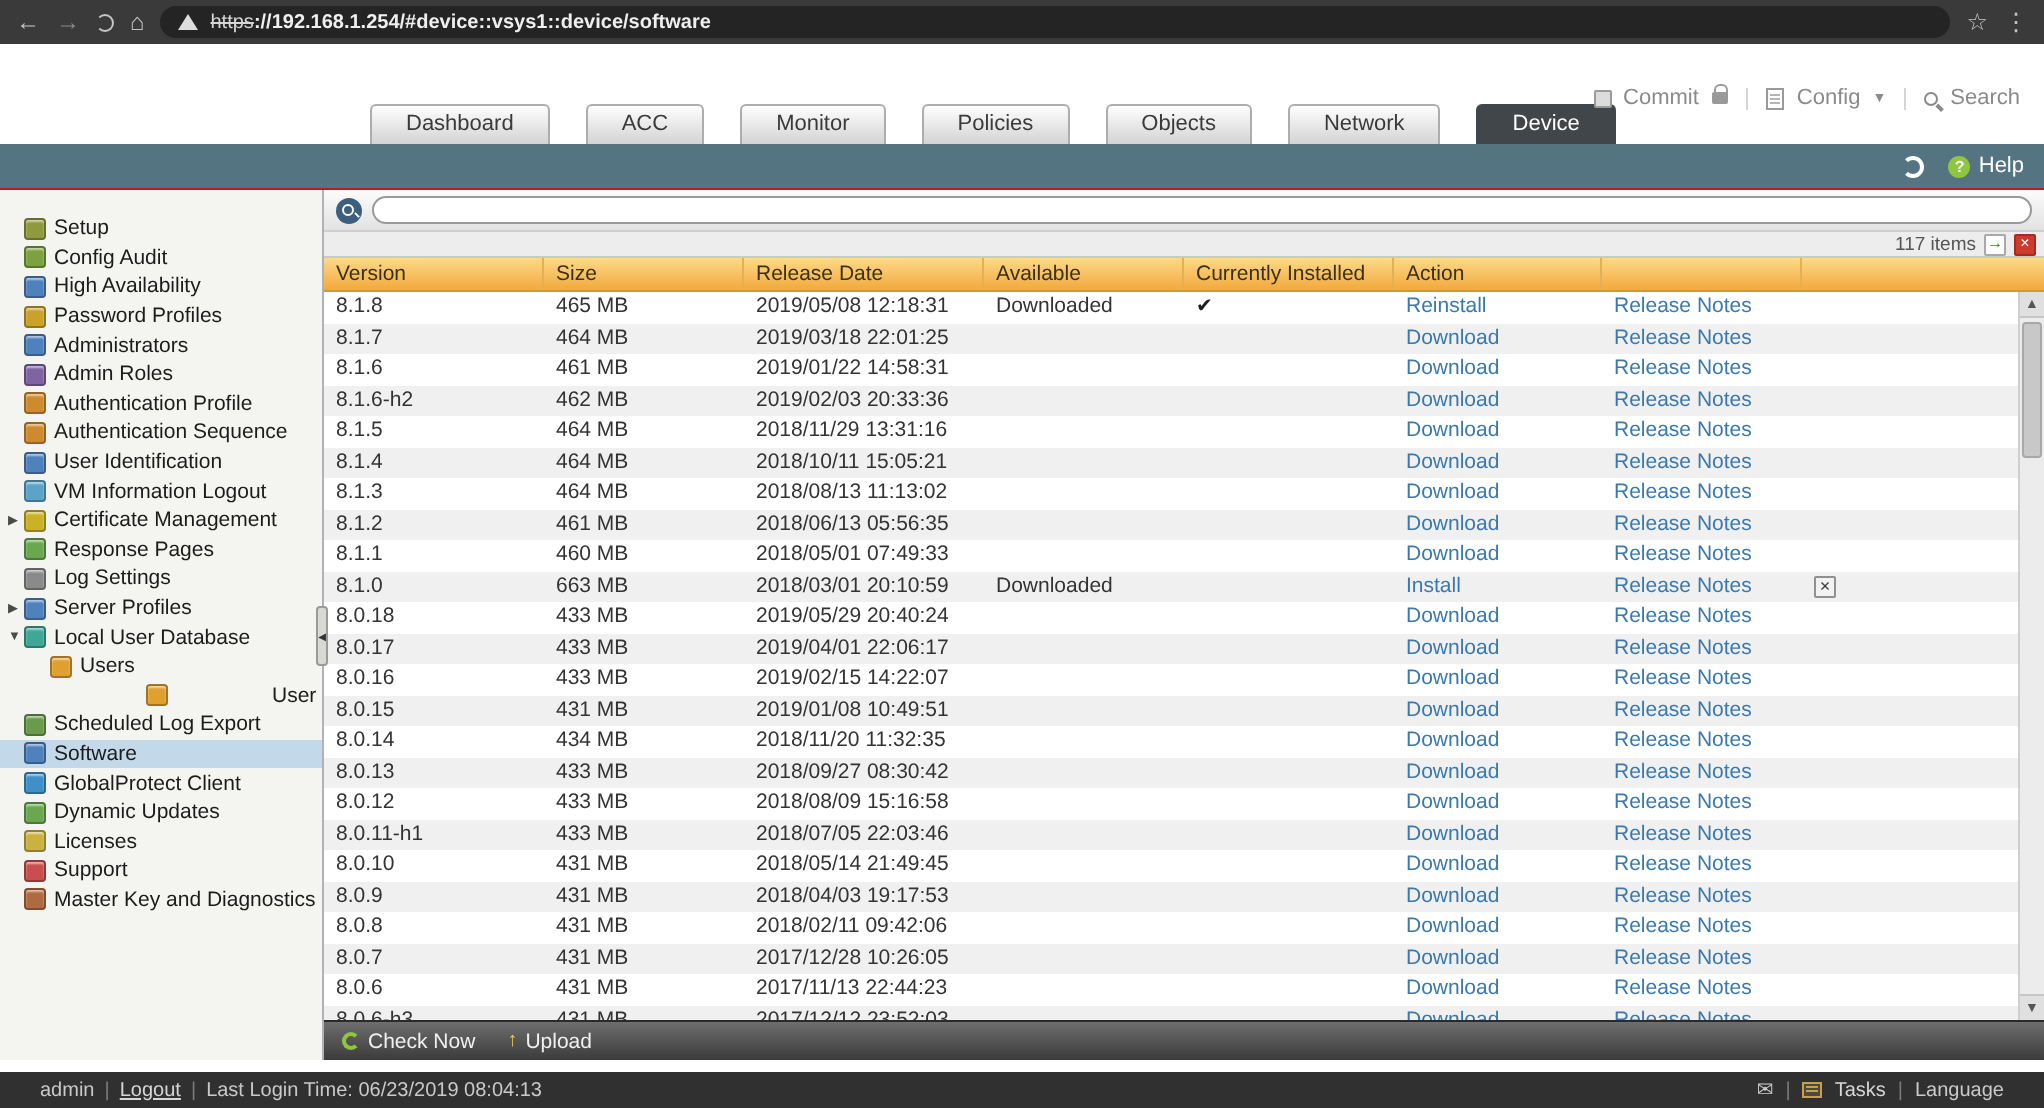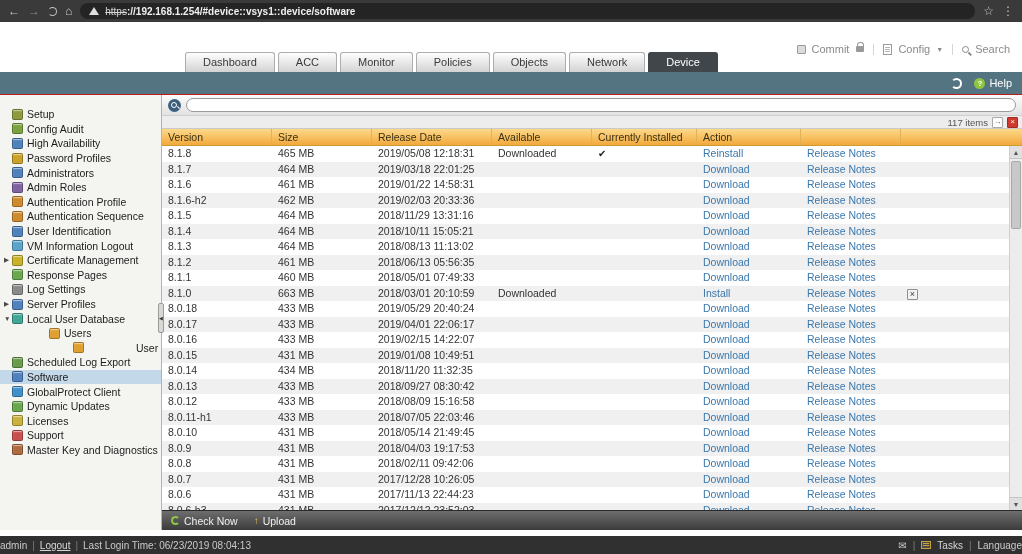--- a/index.html
+++ b/index.html
@@ -16,21 +16,21 @@
   .strike{text-decoration:line-through}
   .url-bold{font-weight:bold;color:#efefef}
 
   
   .app-header{height:50px;background:#fff;position:relative}
   .logo{position:absolute;left:10px;top:9px;display:flex;align-items:flex-start;gap:6px;cursor:pointer}
   .logo-mark{width:30px;height:30px;border-radius:4px;background:#55565a;display:flex;align-items:flex-end;justify-content:center;gap:2px;padding:4px 4px}
   .logo-mark i{display:block;width:3px;background:#fff}
   .logo-text .name{font-size:20px;font-weight:bold;color:#2e2e2e;letter-spacing:-.5px;line-height:1.05}
   .logo-text .sub{font-size:6.5px;color:#555;letter-spacing:1.6px;text-align:right}
-  .nav-tabs{position:absolute;left:185px;bottom:0;display:flex;gap:3px;align-items:flex-end}
+  .nav-tabs{position:absolute;left:185px;bottom:0;display:flex;gap:18px;align-items:flex-end}
   .tab{height:20px;line-height:19px;padding:0 17px;background:linear-gradient(#fefefe,#d3d3d3);border:1px solid #adadad;border-bottom:none;border-radius:3px 3px 0 0;color:#3a3a3a;cursor:pointer}
   .tab.active{background:var(--active-tab-dark,#40464a);border-color:var(--active-tab-dark,#40464a);color:#fff}
   .header-actions{position:absolute;right:12px;top:21px;display:flex;align-items:center;gap:6px;color:#8a8a8a}
   .hsep{width:1px;height:11px;background:#d5d5d5;margin:0 3px}
   .i-commit{width:9px;height:9px;border:1px solid #9a9a9a;background:#dcdcdc;display:inline-block;border-radius:1px}
   .i-lock{width:8px;height:6px;background:#9a9a9a;border-radius:1px;position:relative;display:inline-block;margin-left:1px}
   .i-lock::before{content:"";position:absolute;left:1px;top:-4px;width:5px;height:5px;border:1.5px solid #9a9a9a;border-bottom:none;border-radius:3px 3px 0 0}
   .i-doc{width:9px;height:11px;background:#fff;border:1px solid #9a9a9a;display:inline-block;position:relative}
   .i-doc::before{content:"";position:absolute;left:1px;top:2px;width:5px;height:1px;background:#b5b5b5;box-shadow:0 2px 0 #b5b5b5,0 4px 0 #b5b5b5}
   .caret{font-size:7px;color:#8a8a8a}
@@ -78,21 +78,21 @@
   .vs-arrow{height:13px;display:flex;align-items:center;justify-content:center;font-size:7px;color:#555;background:#e0e0e0;border-bottom:1px solid #c6c6c6;cursor:pointer}
   .vs-arrow.down{position:absolute;bottom:0;left:0;right:0;border-top:1px solid #c6c6c6;border-bottom:none}
   .vs-thumb{position:absolute;left:1px;right:1px;top:15px;height:68px;background:#c8c8c8;border:1px solid #a8a8a8;border-radius:2px;cursor:grab}
 
   .tbl-footer{height:20px;background:linear-gradient(#6e6e6e,#3b3b3b);display:flex;align-items:center;gap:16px;padding:0 9px;color:#f0f0f0;font-size:10.5px;border-top:1px solid #2a2a2a}
   .footer-btn{display:flex;align-items:center;gap:4px;cursor:pointer}
   .i-circ{width:9px;height:9px;border:2px solid #8fc641;border-radius:50%;border-right-color:transparent;display:inline-block}
   .i-up{font-size:10px;color:#e8c95a;font-weight:bold;line-height:1}
 
   .bottom-gap{height:6px;background:#fff}
-  .status-bar{height:18px;background:#303030;color:#c9c9c9;display:flex;align-items:center;padding:0 0;font-size:10px;gap:5px}
+  .status-bar{height:18px;background:#303030;color:#c9c9c9;display:flex;align-items:center;padding:0 20px;font-size:10px;gap:5px}
   .status-right{margin-left:auto;display:flex;align-items:center;gap:6px}
   .status-link{color:#d6d6d6;text-decoration:underline;cursor:pointer}
   .sep{color:#7a7a7a}
   .i-env{font-size:10px;color:#c9c9c9;cursor:pointer}
   .i-tasks{width:10px;height:8px;border:1px solid #c9a23b;background:#4a4a4a;display:inline-block;position:relative}
   .i-tasks::before{content:"";position:absolute;left:1px;top:1px;width:6px;height:1px;background:#c9a23b;box-shadow:0 2px 0 #c9a23b}
 </style>
 </head>
 <body>
 
@@ -212,21 +212,21 @@
         <div class="side-item">
     <span class="expander">▶</span>
     <span class="side-icon" style="background: rgb(79, 129, 189);"></span>
     <span class="side-label">Server Profiles</span>
   </div>
         <div class="side-item">
     <span class="expander">▼</span>
     <span class="side-icon" style="background: rgb(63, 167, 150);"></span>
     <span class="side-label">Local User Database</span>
   </div>
-        <div class="side-item" style="padding-left: 17px; margin-left: 24px;">
+        <div class="side-item" style="padding-left: 17px;">
     <span class="expander"></span>
     <span class="side-icon" style="background: rgb(224, 160, 48);"></span>
     <span class="side-label">Users</span>
   </div>
         <div class="side-item" style="padding-left: 17px; gap: 48px;">
     <span class="expander"></span>
     <span class="side-icon" style="background: rgb(224, 160, 48);"></span>
     <span class="side-label">User Groups</span>
   </div>
         <div class="side-item">

